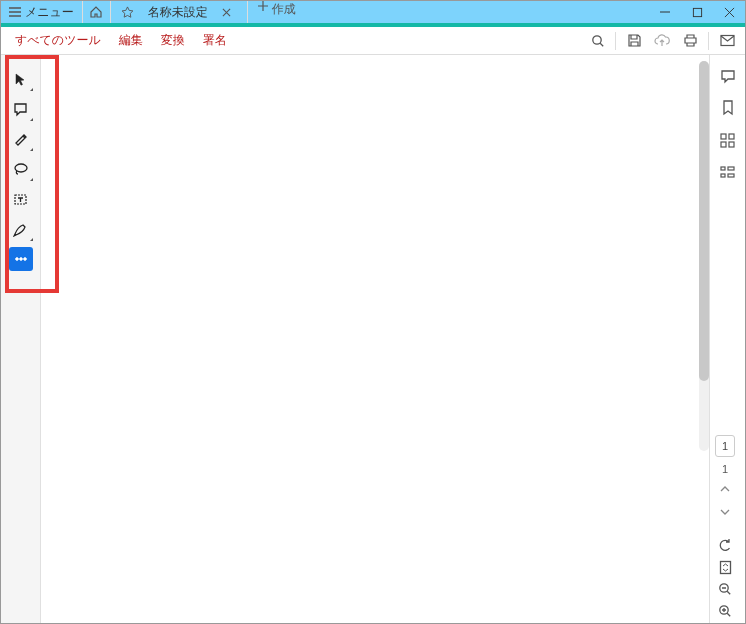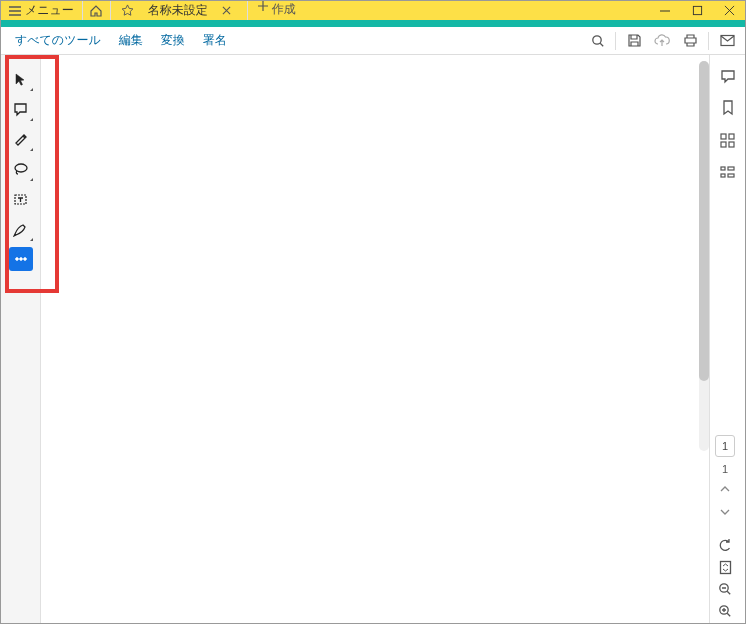--- a/index.html
+++ b/index.html
@@ -12,22 +12,22 @@
       height: 624px;
       overflow: hidden;
       border: 1px solid #999;
     }
 
     
     .title-bar {
       height: 26px;
       display: flex;
       align-items: center;
-      border-bottom: 7px solid #14b8a6;
-      background: #fde047;
+      border-bottom: 4px solid #14b8a6;
+      background: #7dd3fc;
     }
     .menu-btn {
       display: flex;
       align-items: center;
       gap: 4px;
       padding: 0 8px;
       height: 100%;
       border-right: 1px solid #ddd;
       cursor: pointer;
     }
@@ -83,21 +83,21 @@
       height: 28px;
       display: flex;
       align-items: center;
       padding: 0 6px;
       border-bottom: 1px solid #ddd;
       gap: 2px;
     }
     .tool-link {
       padding: 4px 8px;
       cursor: pointer;
-      color: #0369a1;
+      color: #b91c1c;
     }
     .toolbar-right {
       margin-left: auto;
       display: flex;
       align-items: center;
       gap: 4px;
     }
     .search-box {
       display: flex;
       align-items: center;

